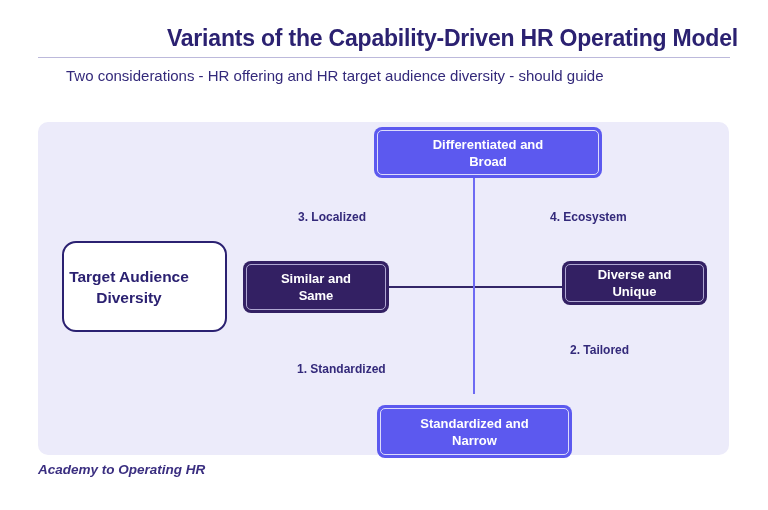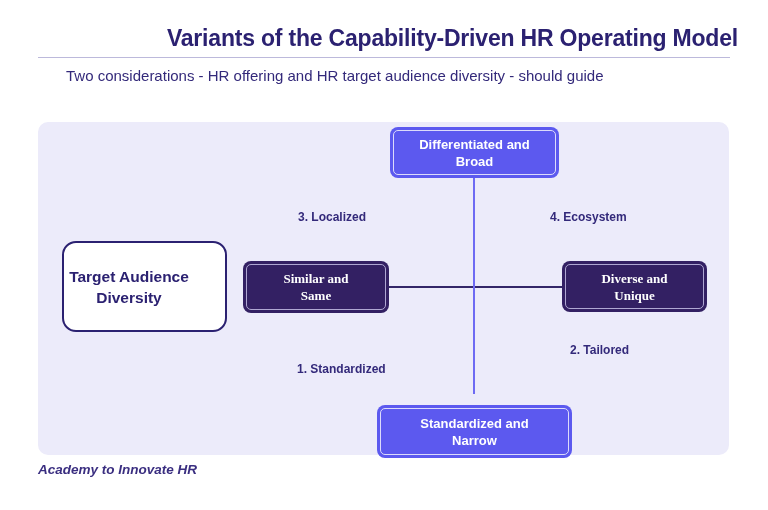--- a/index.html
+++ b/index.html
@@ -101,25 +101,25 @@
     justify-content: center;
     text-align: center;
     color: #ffffff;
     font-weight: 700;
     font-size: 13px;
     line-height: 17px;
   }
   .node-purple { background: var(--node-purple); }
   .node-purple .node-inner { border: 1.5px solid var(--node-purple-border); }
   .node-dark { background: var(--node-dark); }
-  .node-dark .node-inner { border: 1.5px solid var(--node-dark-border); font-family: Liberation Serif, serif; }
-  .node-top    { left: 352px; top: 5px;  width: 169px; height: 51px; }
+  .node-dark .node-inner { border: 1.5px solid var(--node-dark-border); }
+  .node-top    { left: 336px; top: 5px;  width: 228px; height: 51px; }
   .node-bottom { left: 339px; top: 271px; width: 195px; height: 53px; margin-top: 12px; }
   .node-left   { left: 205px; top: 139px; width: 146px; height: 52px; }
-  .node-right  { left: 524px; top: 139px; width: 145px; height: 51px; }
+  .node-right  { left: 524px; top: 139px; width: 145px; height: 44px; }
   .node-top .label-clamp, .node-bottom .label-clamp { max-width: 135px; }
   .node-left .label-clamp { max-width: 82px; }
   .node-right .label-clamp { max-width: 92px; }
   
   .axis-box {
     position: absolute;
     left: 24px;
     top: 119px;
     width: 165px;
     height: 91px;
@@ -204,15 +204,15 @@
       </div>
     </div>
 
     <div class="quad q-tl">3. Localized</div>
     <div class="quad q-tr">4. Ecosystem</div>
     <div class="quad q-bl">1. Standardized</div>
     <div class="quad q-br">2. Tailored</div>
 
   </div>
 
-  <div class="footer">Academy to Innovate HR</div>
+  <div class="footer">Academy to Operating HR</div>
 
 </div>
 
 </body></html>

